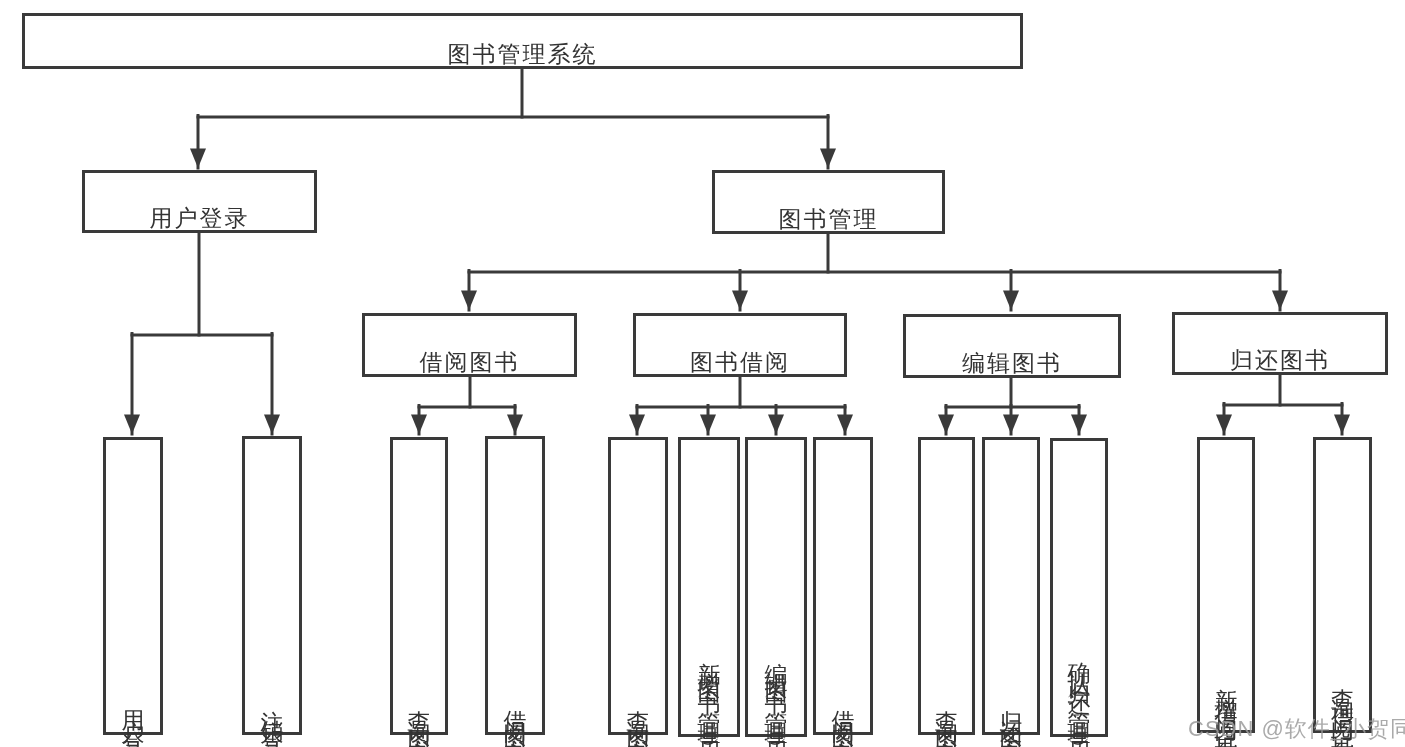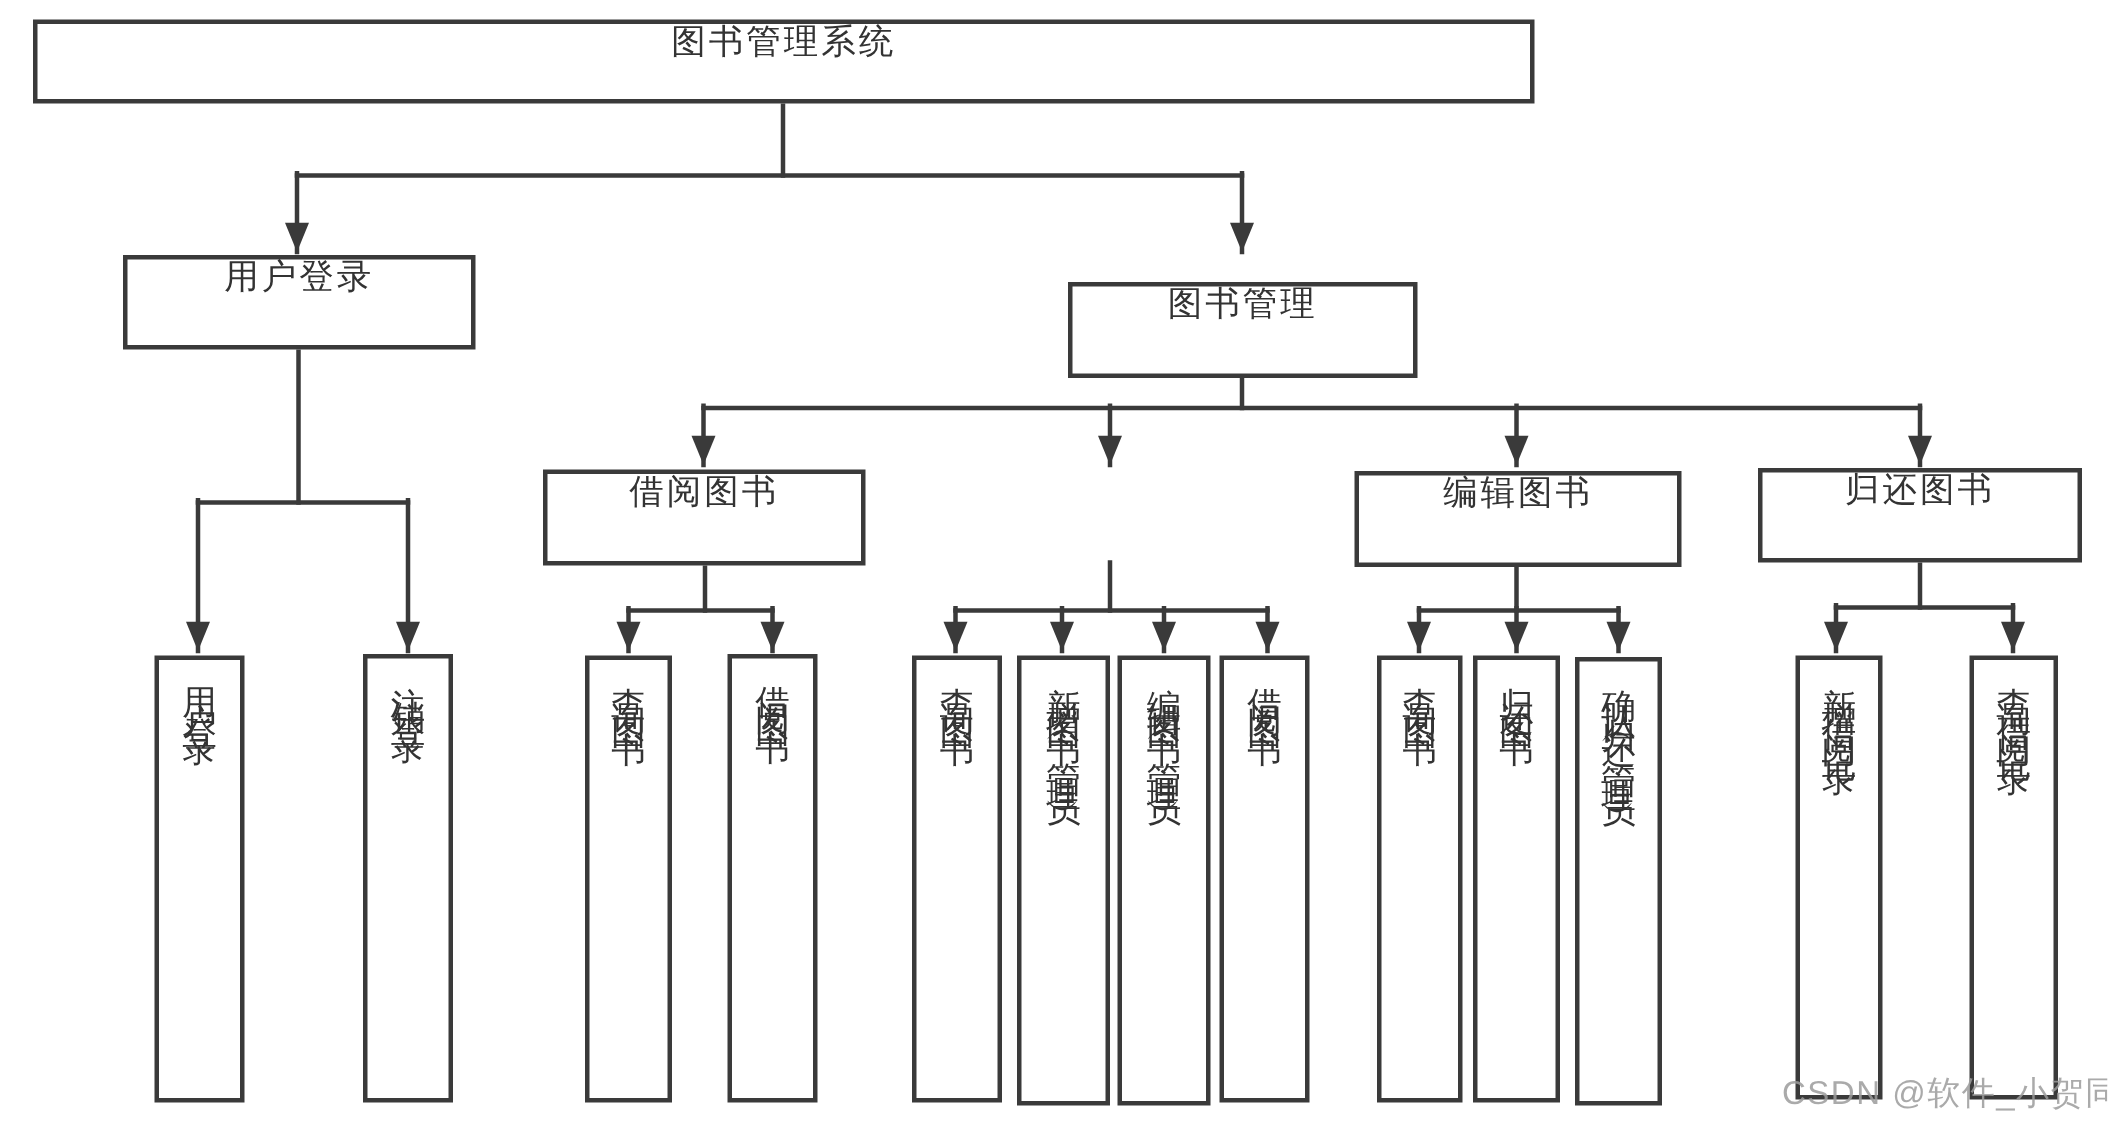--- a/index.html
+++ b/index.html
@@ -19,21 +19,21 @@
   }
   #connectors{position:absolute;left:0;top:0;width:1405px;height:747px;}
   #connectors line{stroke:var(--line-color);stroke-width:3;stroke-linecap:square;fill:none;}
   #connectors .arrowhead{fill:var(--line-color);stroke:none;}
   .node{
     position:absolute;
     box-sizing:border-box;
     border:3px solid var(--line-color);
     background:var(--node-bg);
     color:var(--text-color);
-    display:flex;align-items:flex-start;justify-content:center;
+    display:flex;align-items:flex-end;justify-content:center;
     text-align:center;
     z-index:2;
   }
   .node.h span{
     font-size:23px;
     letter-spacing:2px;
     line-height:1;
     white-space:nowrap;
   }
   .node.v span{
@@ -122,26 +122,29 @@
     </g>
   </svg>
 
   <div class="node h" style="left:22px;top:13px;width:1001px;height:56px">
     <span>图书管理系统</span>
   </div>
 
   <div class="node h" style="left:82px;top:170px;width:235px;height:63px">
     <span>用户登录</span>
   </div>
-  <div class="node h" style="left:712px;top:188px;width:233px;height:64px">
+  <div class="node h" style="left:712px;top:170px;width:233px;height:64px">
     <span>图书管理</span>
   </div>
 
   <div class="node h" style="left:362px;top:313px;width:215px;height:64px">
     <span>借阅图书</span>
+  </div>
+  <div class="node h" style="left:633px;top:313px;width:214px;height:64px">
+    <span>图书借阅</span>
   </div>
   <div class="node h" style="left:903px;top:314px;width:218px;height:64px">
     <span>编辑图书</span>
   </div>
   <div class="node h" style="left:1172px;top:312px;width:216px;height:63px">
     <span>归还图书</span>
   </div>
 
   <div class="node v" style="left:103px;top:437px;width:60px;height:298px">
     <span>用户登录</span>

